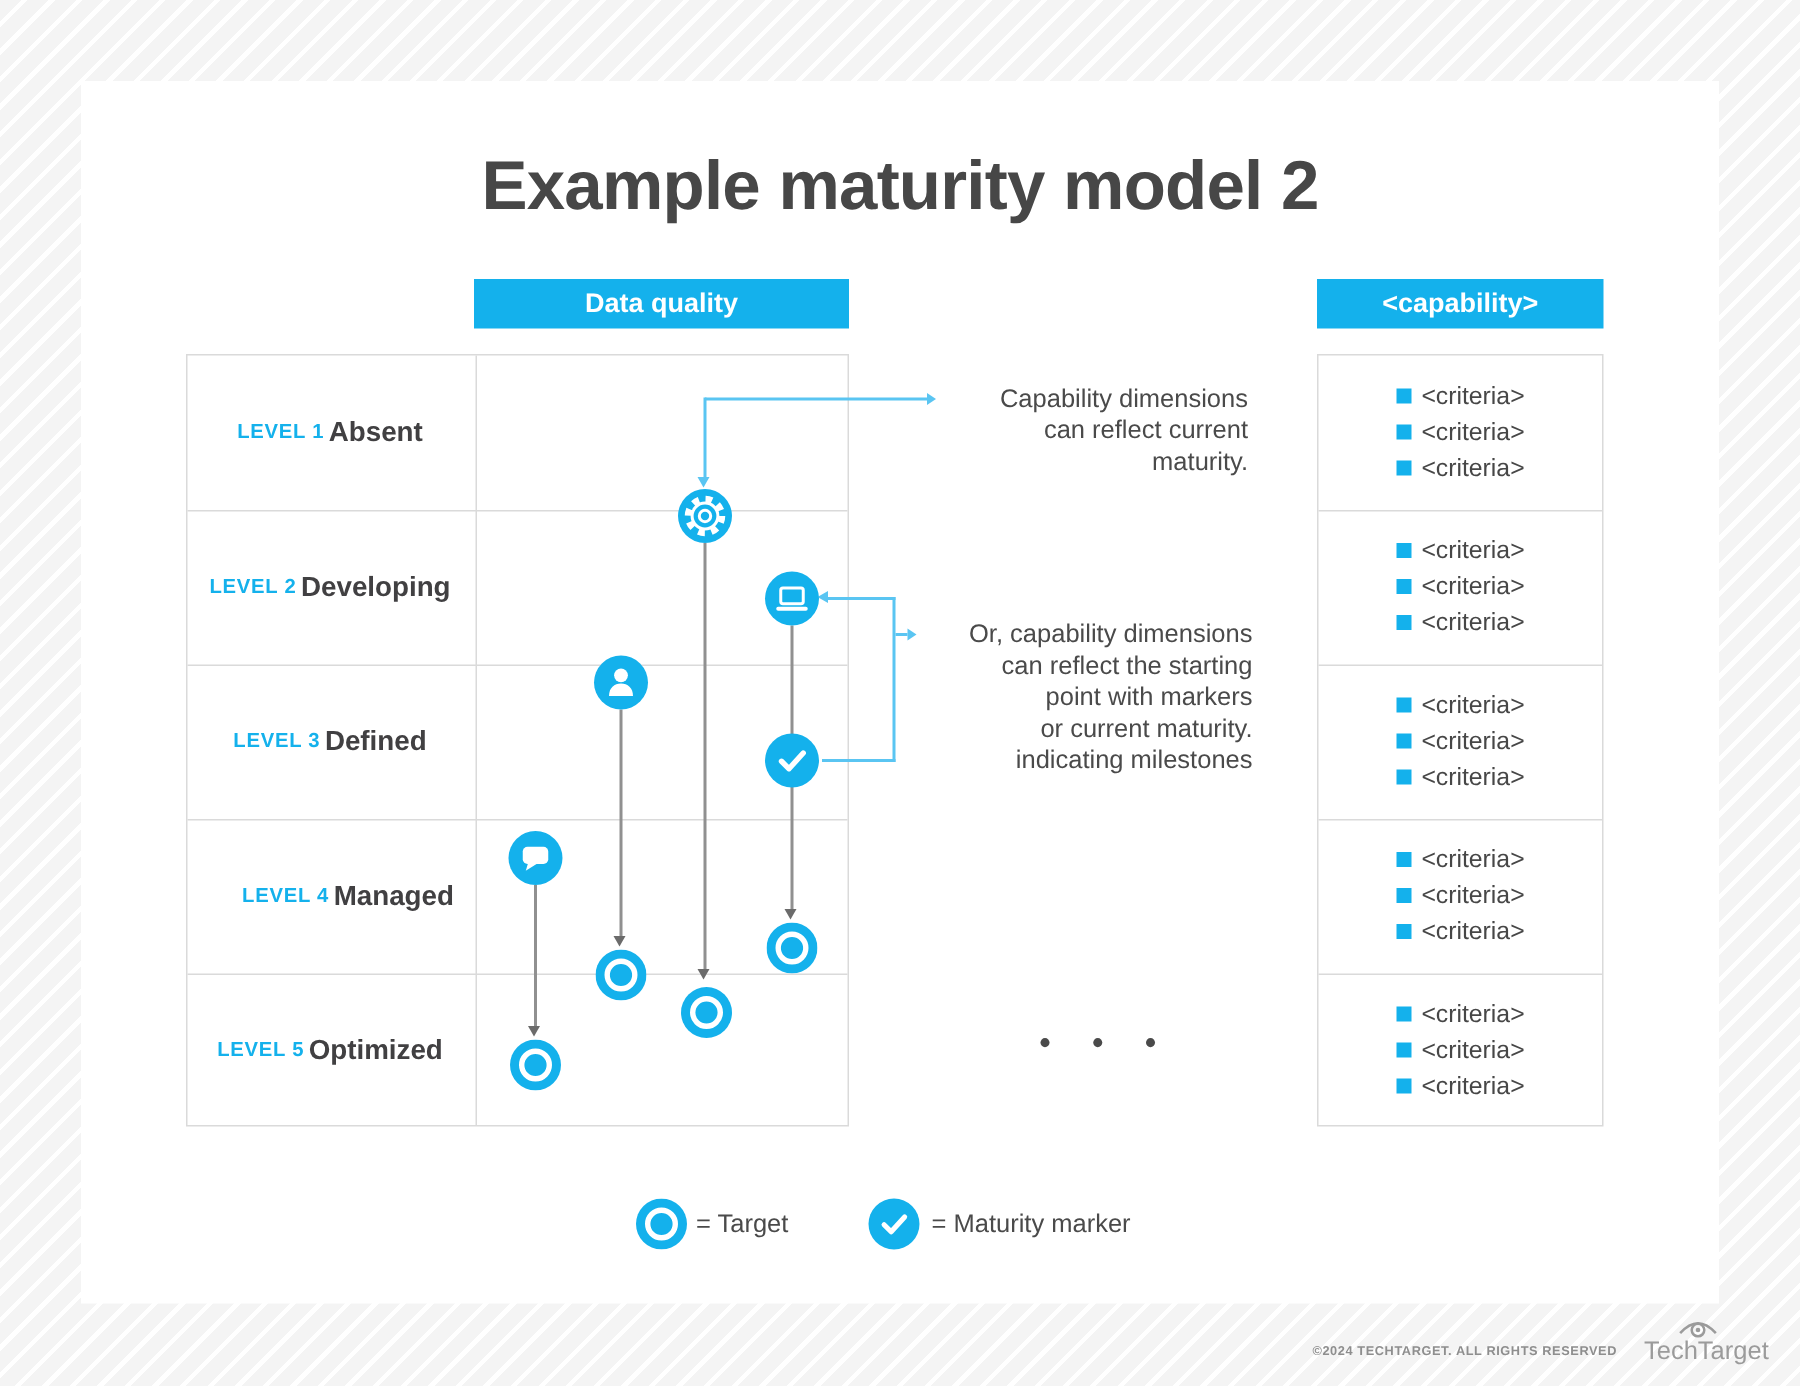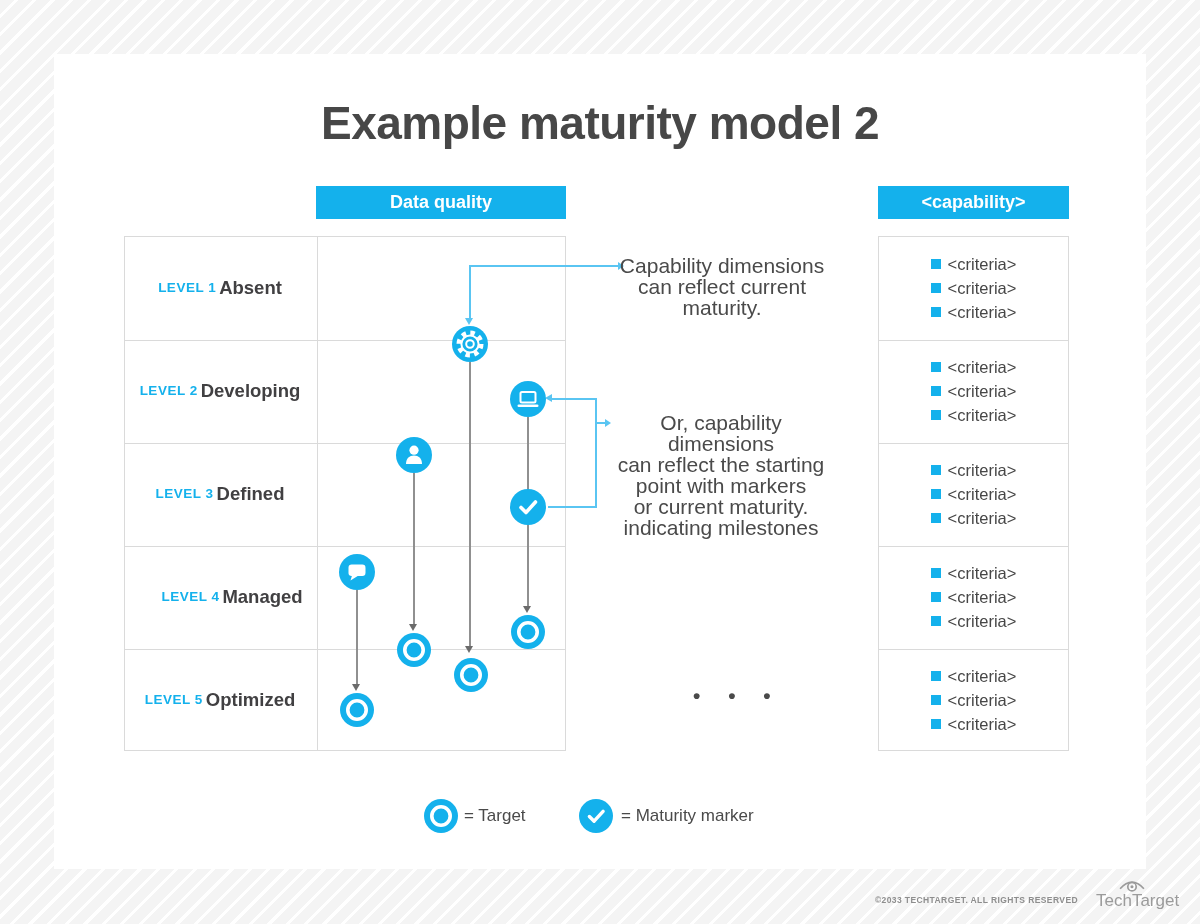--- a/index.html
+++ b/index.html
@@ -31,21 +31,21 @@
   .barrow-down{position:absolute;width:0;height:0;border-left:4.5px solid transparent;
           border-right:4.5px solid transparent;border-top:7px solid #5ac5f2;}
   .barrow-left{position:absolute;width:0;height:0;border-top:4.5px solid transparent;
           border-bottom:4.5px solid transparent;border-right:7px solid #5ac5f2;}
   .barrow-right{position:absolute;width:0;height:0;border-top:4px solid transparent;
           border-bottom:4px solid transparent;border-left:6px solid #5ac5f2;}
   .icon-circle{position:absolute;width:36px;height:36px;border-radius:50%;background:#14b1ec;
                display:flex;align-items:center;justify-content:center;}
   .icon-circle svg{width:36px;height:36px;display:block;}
   .target{position:absolute;width:34px;height:34px;}
-  .annot{position:absolute;text-align:center;font-size:21px;line-height:21px;color:#4a4a4a;}
+  .annot{position:absolute;text-align:right;font-size:17px;line-height:21px;color:#4a4a4a;}
   .ellipsis{position:absolute;font-size:21px;color:#4a4a4a;letter-spacing:11px;font-weight:700;}
   .legend-label{position:absolute;font-size:17px;color:#4a4a4a;line-height:20px;}
   .copyright{position:absolute;font-size:8.5px;font-weight:700;letter-spacing:.4px;color:#8e8e8e;}
   .brand{position:absolute;font-size:17px;color:#9b9b9b;}
   .brand .eye{position:absolute;left:22px;top:-13px;}
 </style>
 </head>
 <body>
 
 <div id="page">
@@ -262,21 +262,21 @@
       </svg>
   </div>
   <div class="legend-label" style="left:464px;top:806px;">= Target</div>
   <div class="icon-circle" style="left:579px;top:799px;width:34px;height:34px;">
     <svg viewBox="0 0 36 36" style="width:34px;height:34px;">
       <path d="M11 18.5 L16 23.5 L25.5 13" fill="none" stroke="#fff" stroke-width="3.6" stroke-linecap="round" stroke-linejoin="round"></path>
     </svg>
   </div>
   <div class="legend-label" style="left:621px;top:806px;">= Maturity marker</div>
 
-  <div class="copyright" style="right:122px;top:895px;">©2033 TECHTARGET. ALL RIGHTS RESERVED</div>
+  <div class="copyright" style="right:122px;top:895px;">©2024 TECHTARGET. ALL RIGHTS RESERVED</div>
   <div class="brand" style="left:1096px;top:891px;">
     <span class="eye">
       <svg viewBox="0 0 40 20" width="28" height="14">
         <path d="M3 14 Q20 -5 37 14" fill="none" stroke="#9b9b9b" stroke-width="2.4"></path>
         <circle cx="20" cy="11" r="6" fill="none" stroke="#9b9b9b" stroke-width="2.4"></circle>
         <circle cx="20" cy="11" r="2.2" fill="#9b9b9b"></circle>
       </svg>
     </span>
     <span>TechTarget</span>
   </div>

